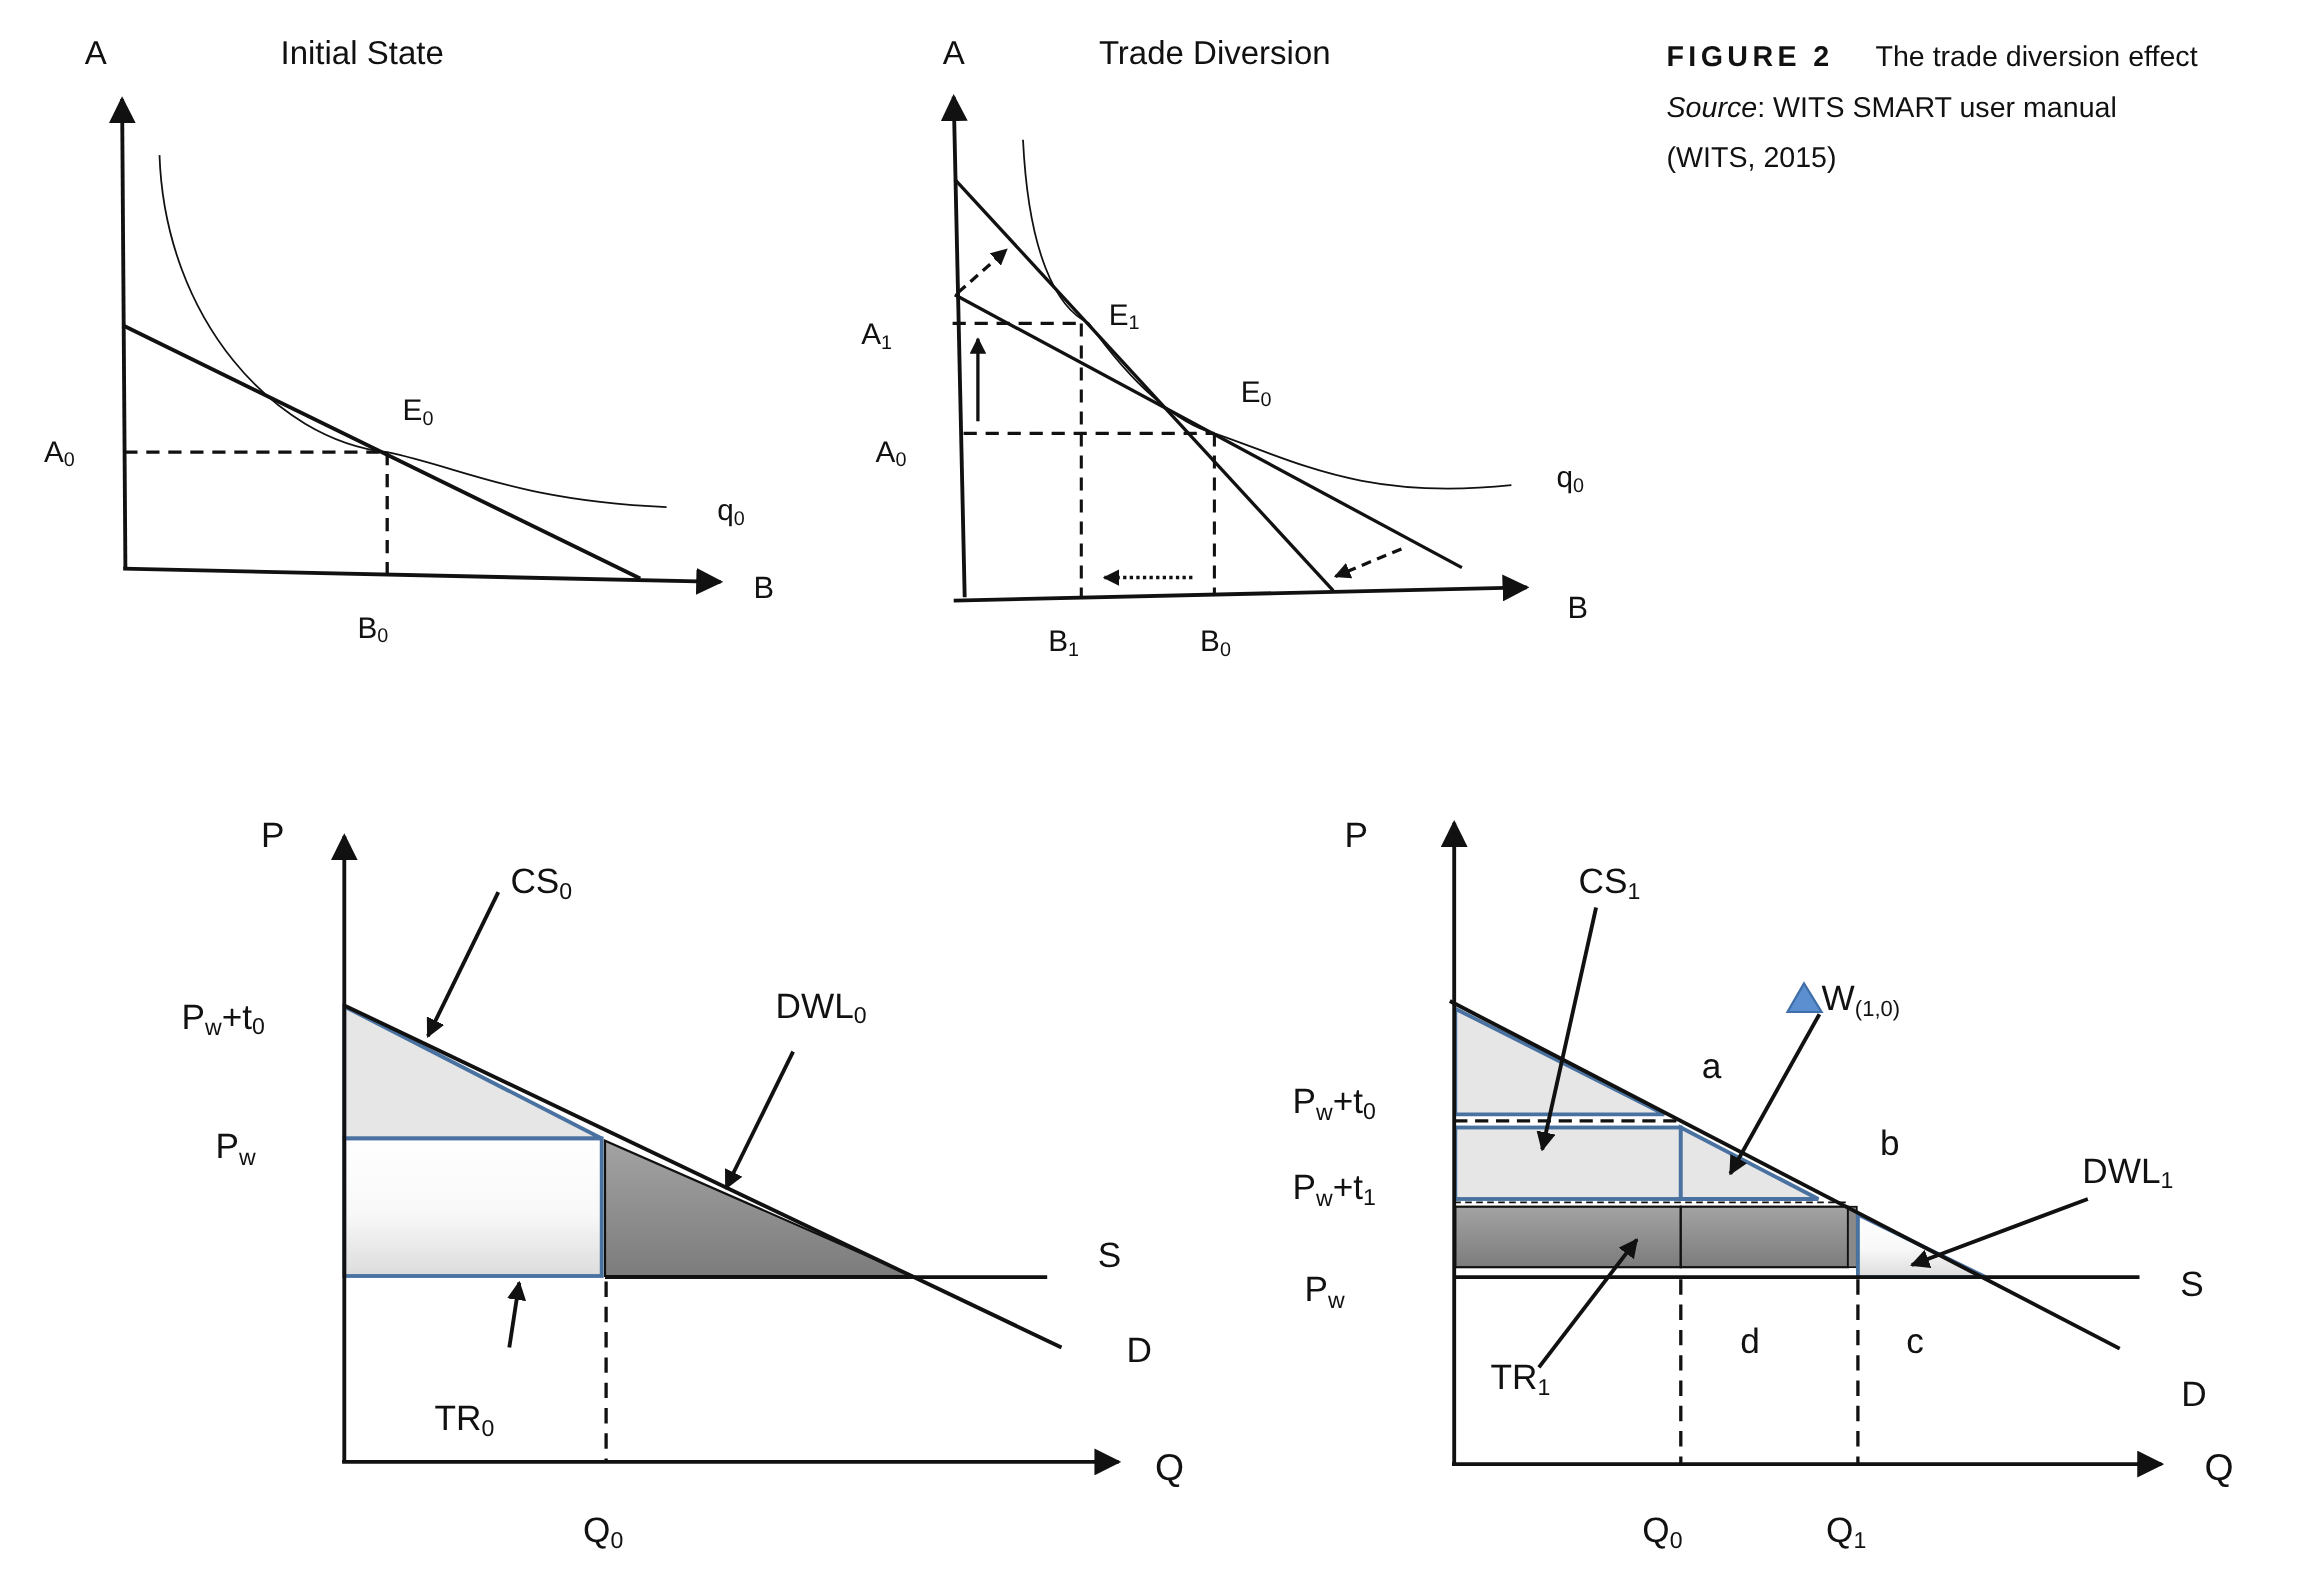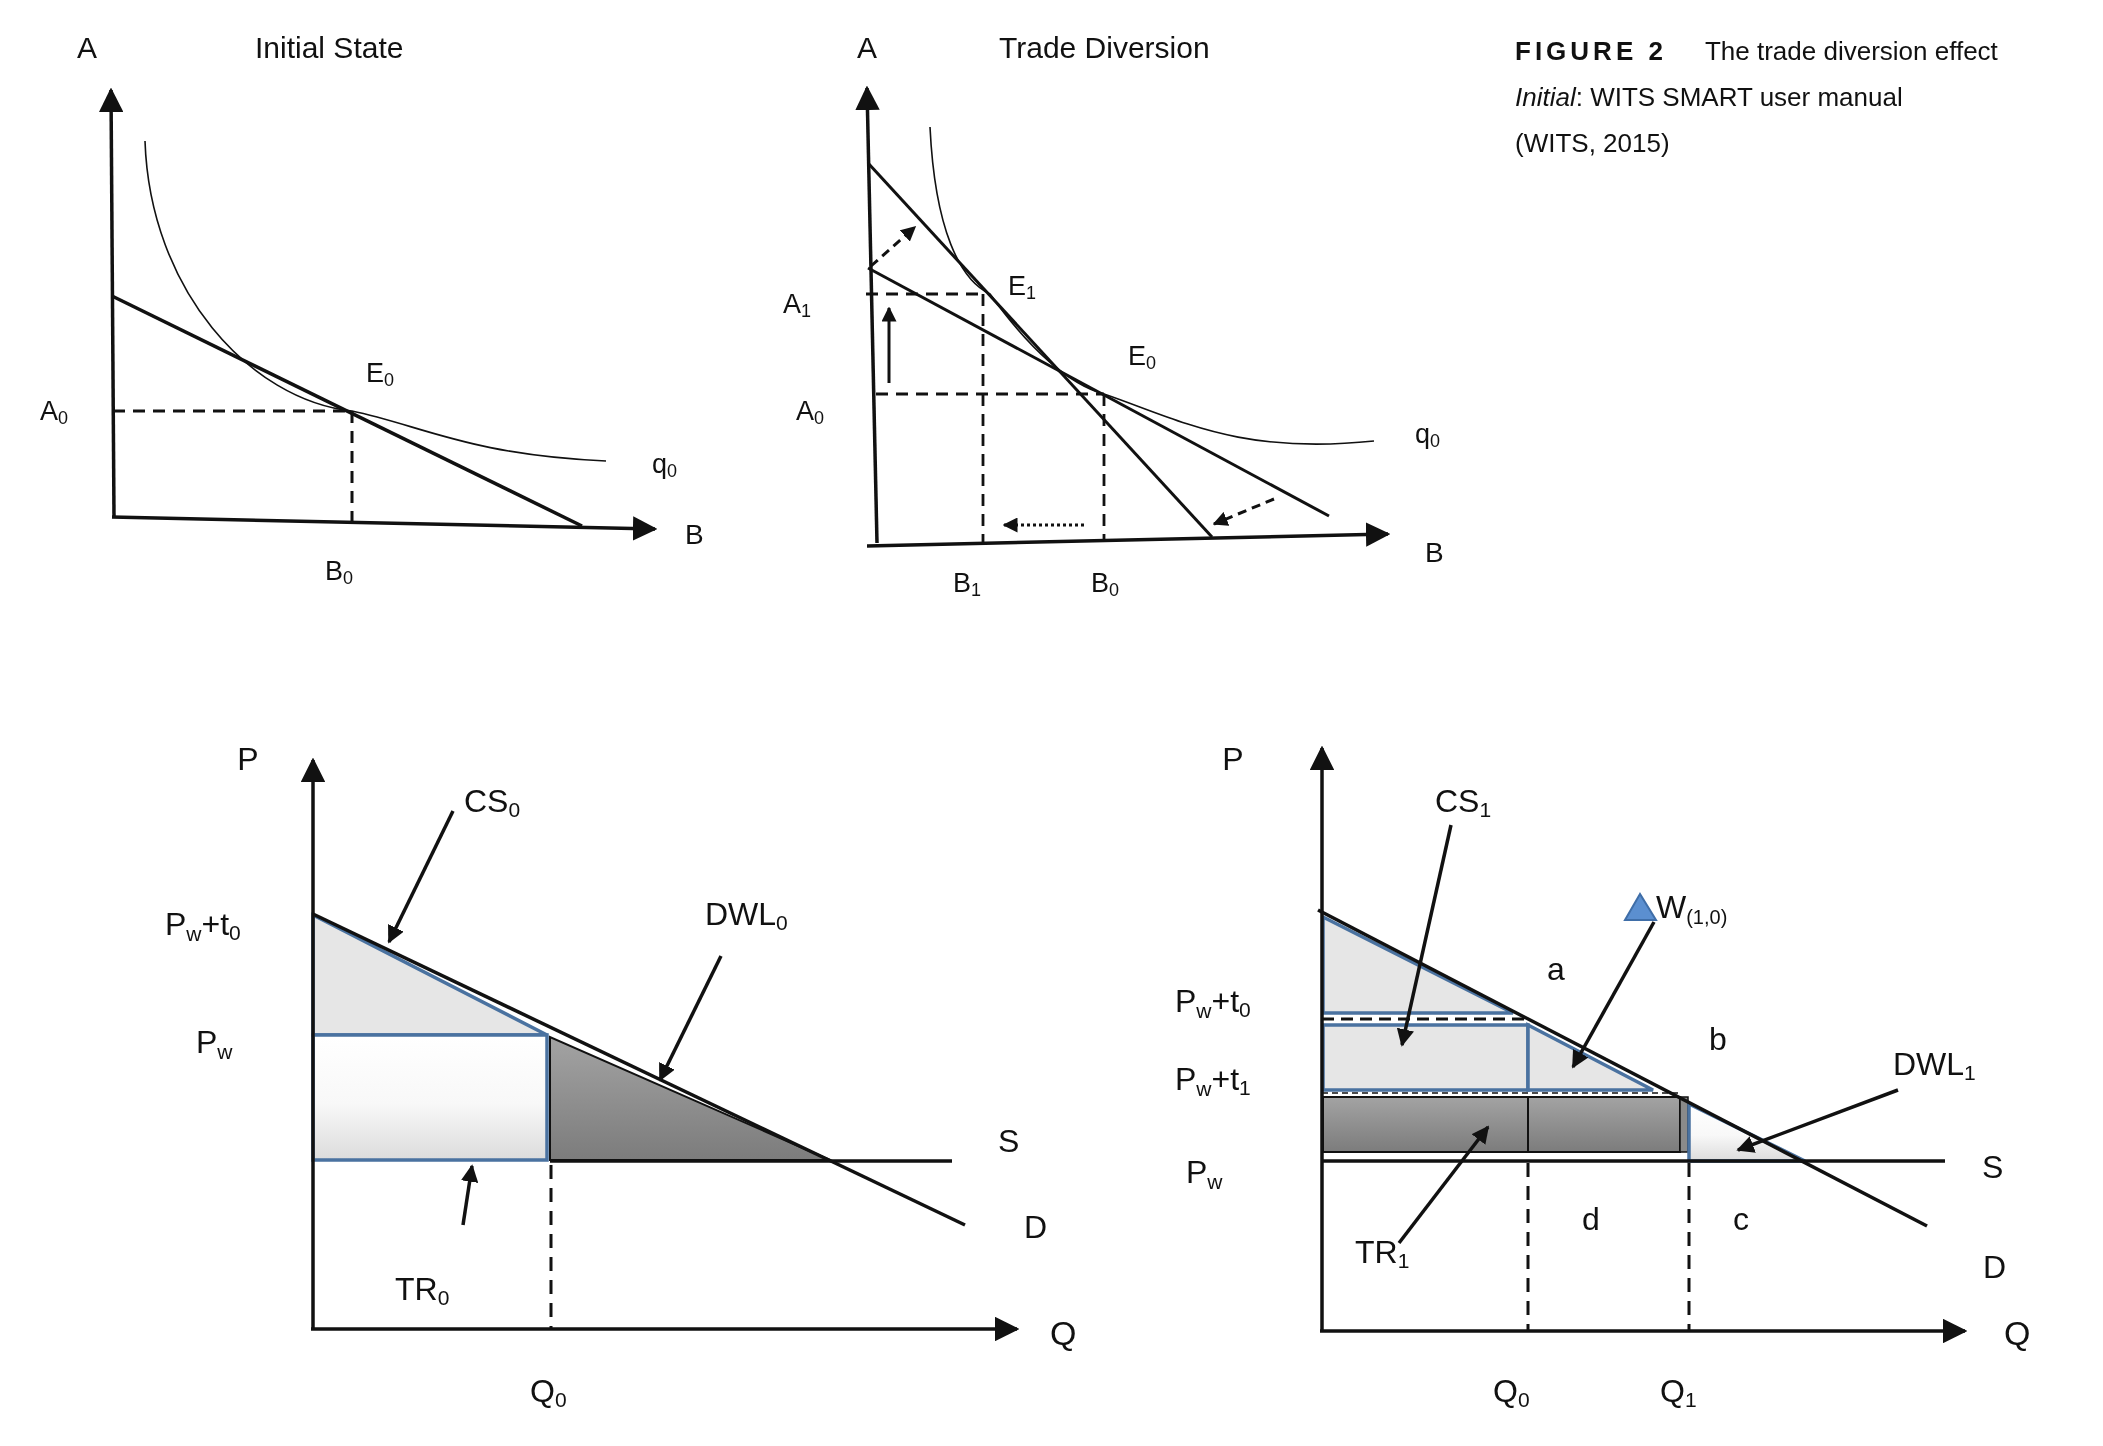--- a/index.html
+++ b/index.html
@@ -160,16 +160,16 @@
     <text class="lbl" x="1660" y="1402" font-size="32"><tspan>Q</tspan><tspan font-size="21" dy="5">1</tspan></text>
     <text class="lbl" x="2004" y="1345" font-size="34">Q</text>
   </g>
 </svg>
 
 <div class="caption">
   <div>
     <span class="fig-num">FIGURE 2</span><span>The trade diversion effect</span>
   </div>
   <div>
-    <span class="src-label">Initial</span><span>: WITS SMART user manual</span>
+    <span class="src-label">Source</span><span>: WITS SMART user manual</span>
   </div>
   <div>(WITS, 2015)</div>
 </div>
 
 </body></html>

